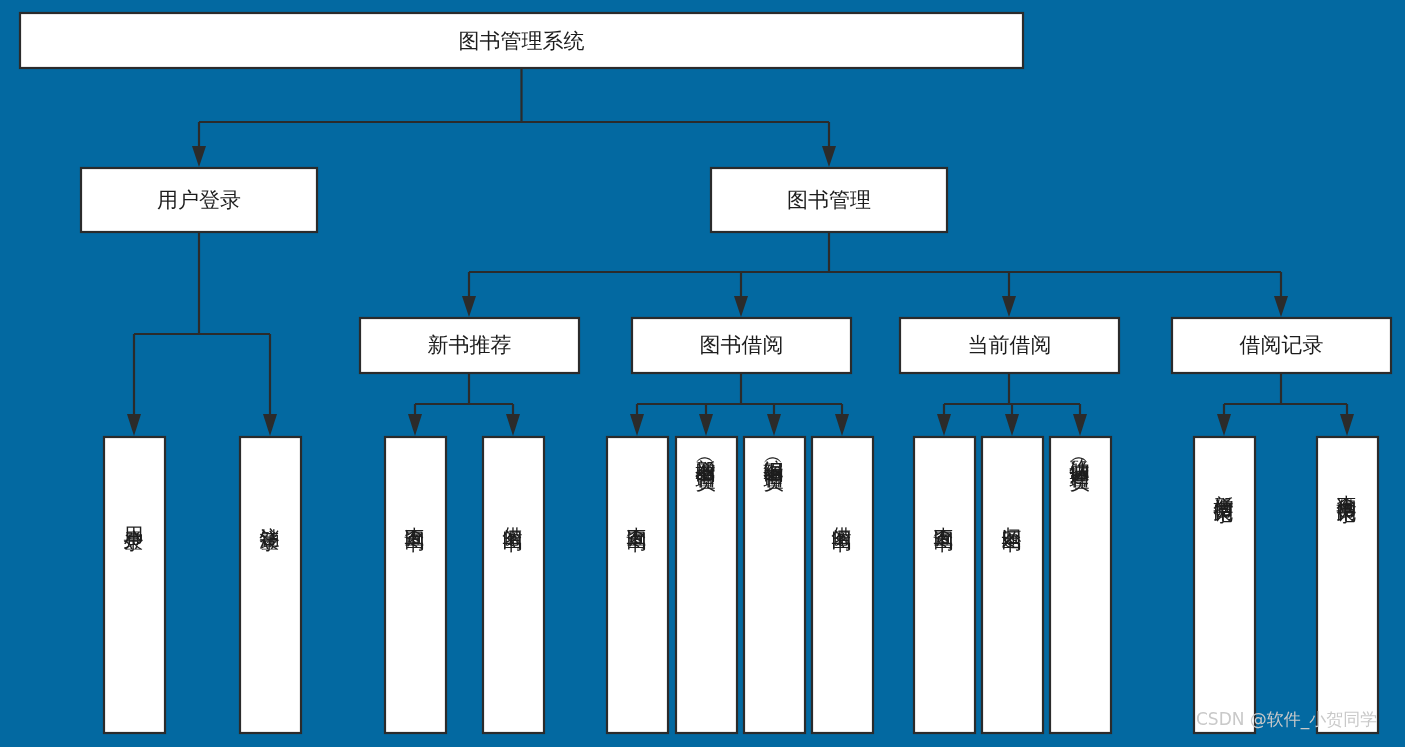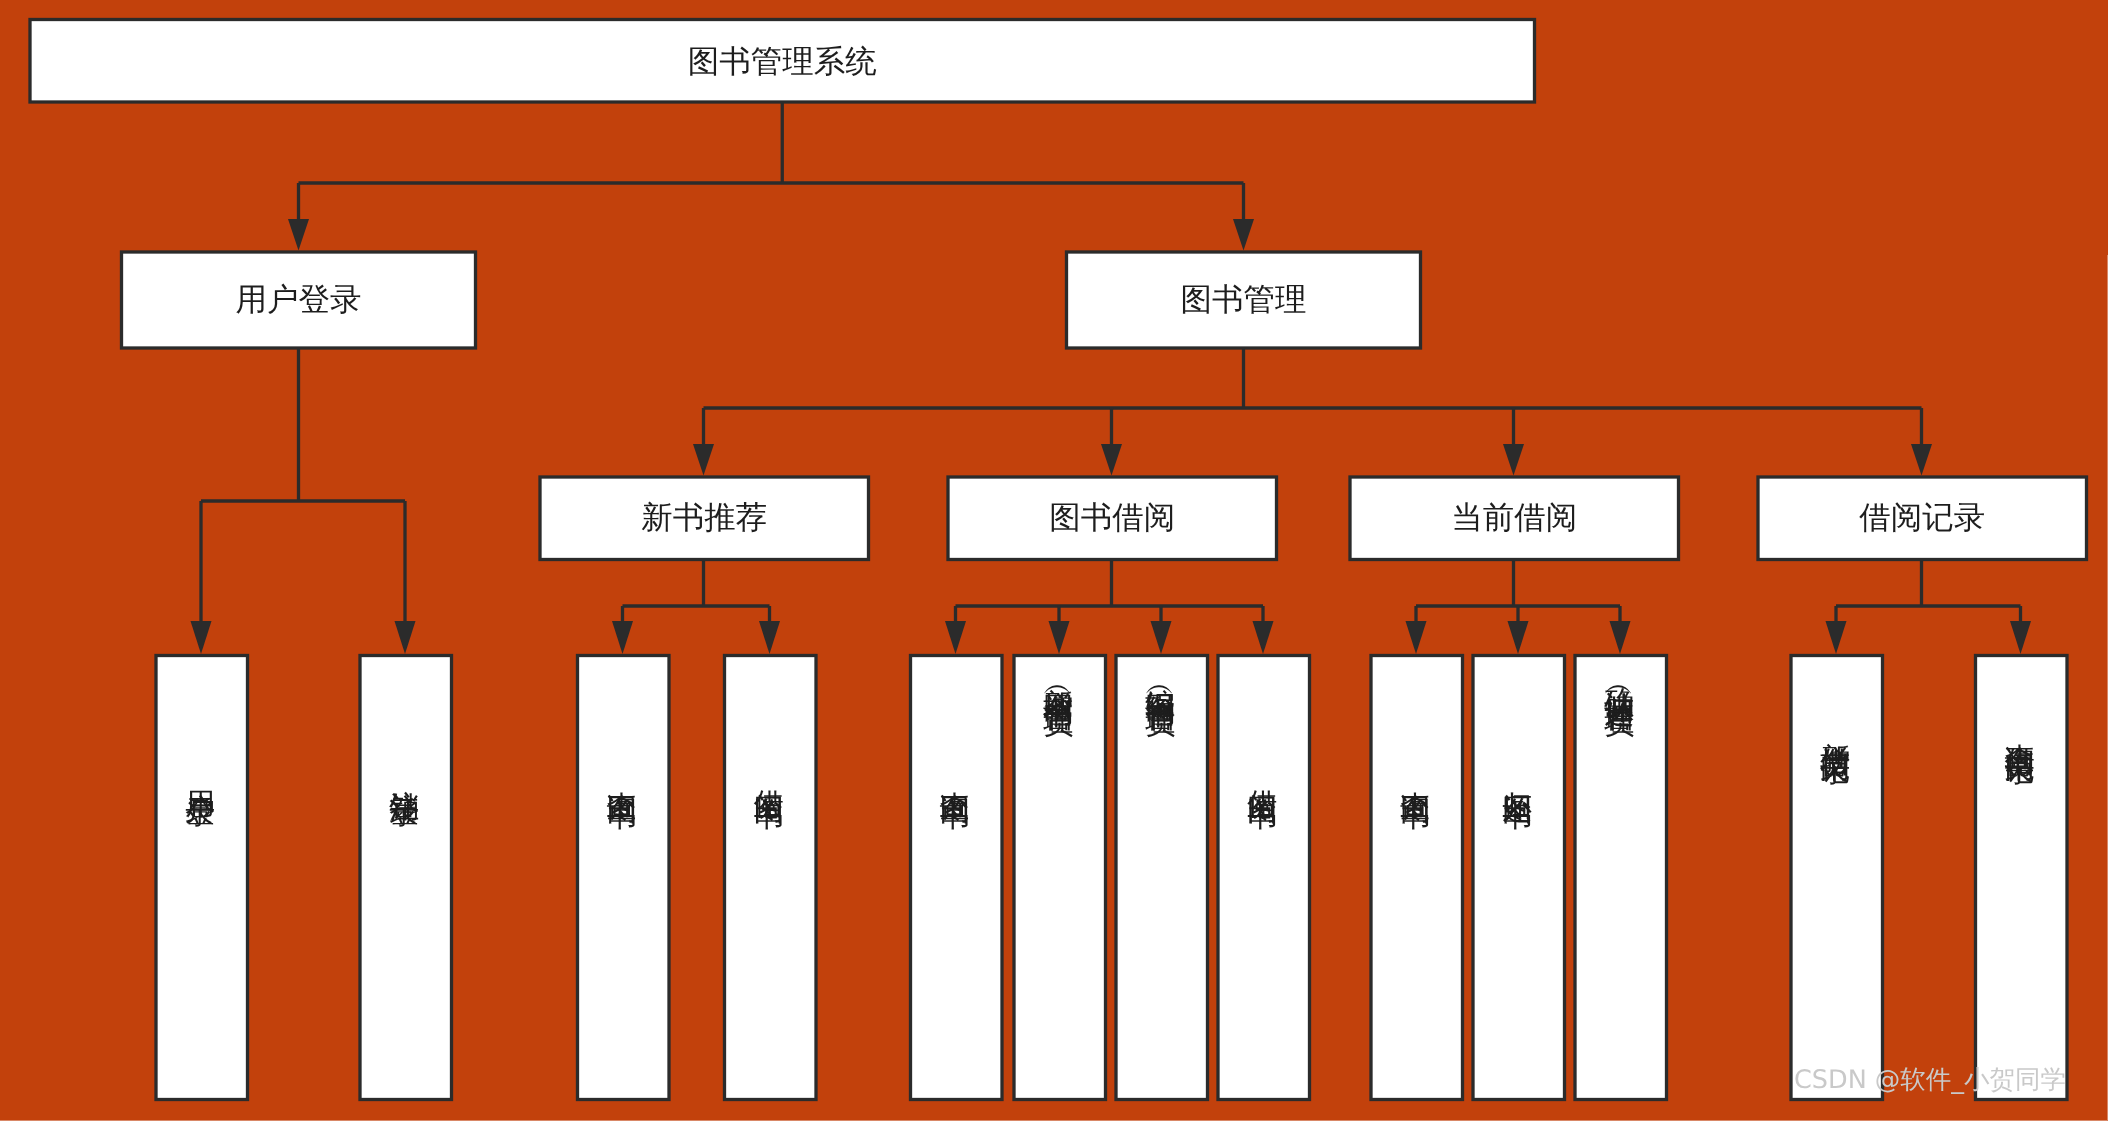--- a/index.html
+++ b/index.html
@@ -10,21 +10,21 @@
   body {
     width: 1405px;
     height: 747px;
     overflow: hidden;
     font-family: "DejaVu Sans", "Liberation Sans", sans-serif;
   }
   #diagram-root {
     position: relative;
     width: 1405px;
     height: 747px;
-    background: #c2410c;
+    background: #0369a1;
   }
   svg.chart-svg {
     position: absolute;
     top: 0;
     left: 0;
     width: 1405px;
     height: 747px;
   }
   .node-box {
     fill: #ffffff;

